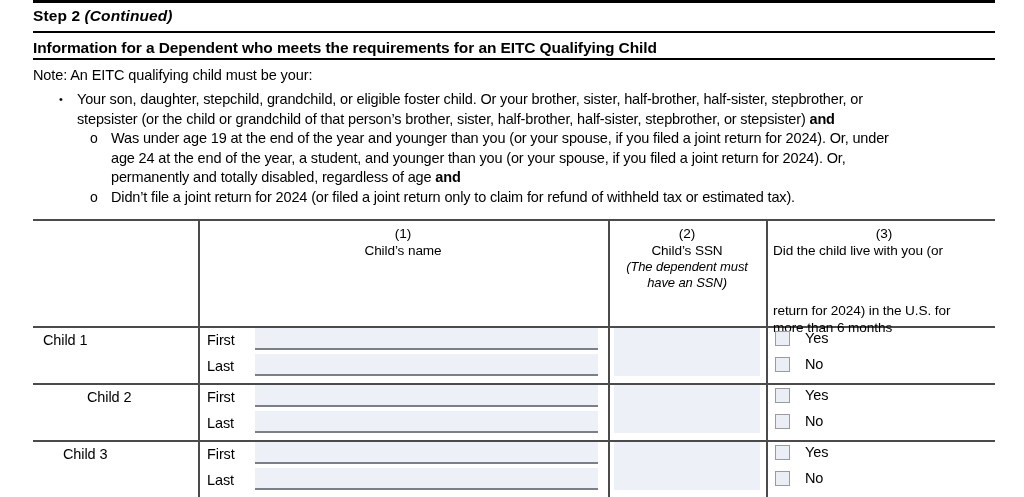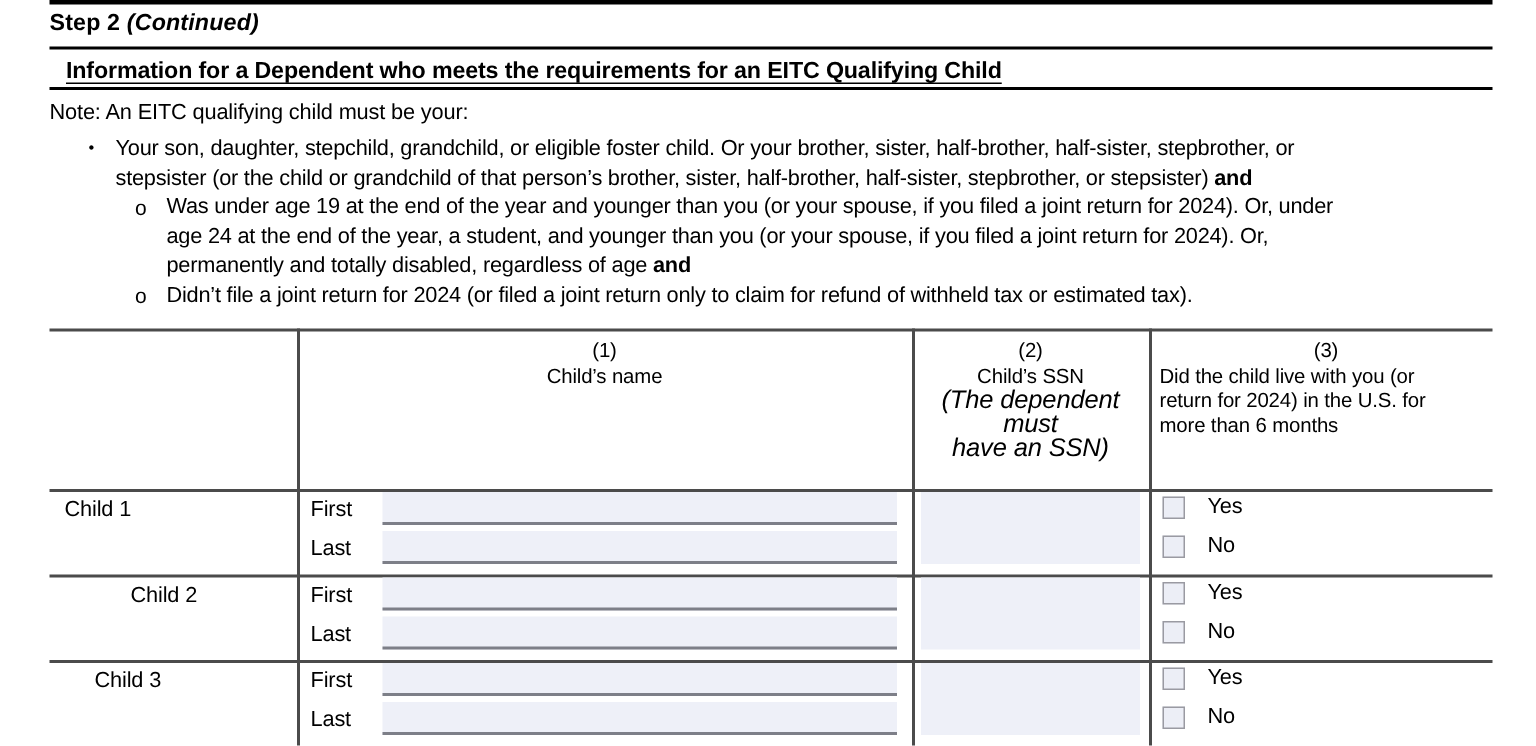--- a/index.html
+++ b/index.html
@@ -47,25 +47,24 @@
     font-weight: bold;
     letter-spacing: 0.1px;
     white-space: nowrap;
   }
   .step-title .cont {
     font-style: italic;
   }
 
   .section-heading {
     position: absolute;
-    left: 44px;
+    left: 33px;
     top: 39px;
     font-size: 15.5px;
     font-weight: bold;
-    text-decoration: underline;
     text-underline-offset: 2.5px;
     letter-spacing: -0.1px;
     white-space: nowrap;
   }
 
   
   .note {
     position: absolute;
     left: 33px;
     top: 67px;
@@ -134,21 +133,21 @@
     position: absolute;
     text-align: center;
     font-size: 13.6px;
     line-height: 16.5px;
     letter-spacing: -0.1px;
   }
   .col-head .num { display: block; }
   .col-head .ital {
     display: block;
     font-style: italic;
-    font-size: 17px;
+    font-size: 13px;
     line-height: 16px;
   }
   .col-head.left-align {
     text-align: left;
   }
 
   .child-label {
     position: absolute;
     left: 10px;
     font-size: 14.5px;
@@ -255,21 +254,21 @@
     <div class="col-head" style="left:575px; top:7px; width:158px;">
       <span class="num">(2)</span>
       <span>Child’s SSN</span>
       <span class="ital">(The dependent must</span>
       <span class="ital">have an SSN)</span>
     </div>
 
     <div class="col-head left-align" style="left:740px; top:7px; width:222px;">
       <span class="num" style="text-align:center; display:block;">(3)</span>
       <span style="display:block;">Did the child live with you (or</span>
-      <span style="display:block;">return for 2024) in the U.S. for</span>
+      <span style="display:block;margin-top:44px;">return for 2024) in the U.S. for</span>
       <span style="display:block;">more than 6 months</span>
     </div>
 
     <div class="child-label" style="top:113px;">Child 1</div>
 
     <div class="fl-label" style="left:174px; top:113px;">First</div>
     <div class="name-field" style="left:222px; top:109px; width:343px; height:22px;"></div>
 
     <div class="fl-label" style="left:174px; top:139px;">Last</div>
     <div class="name-field" style="left:222px; top:135px; width:343px; height:22px;"></div>

